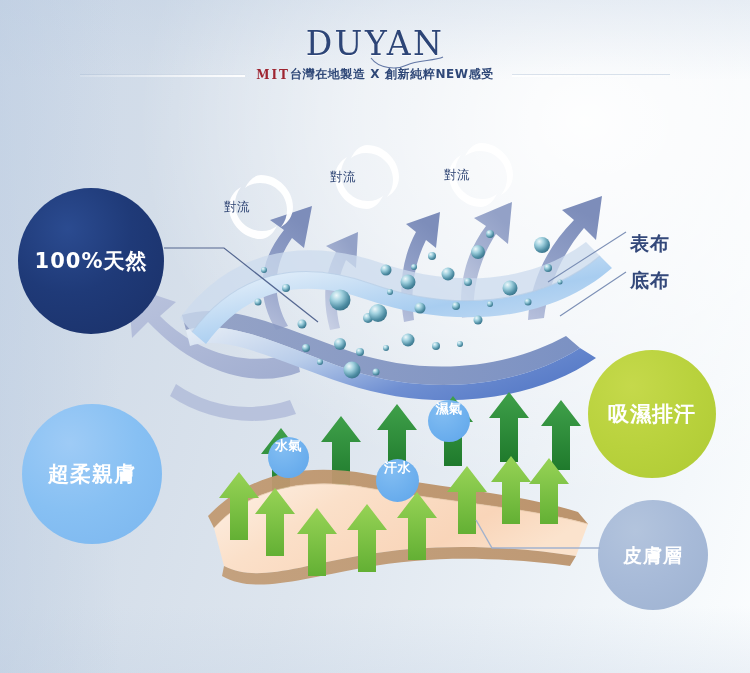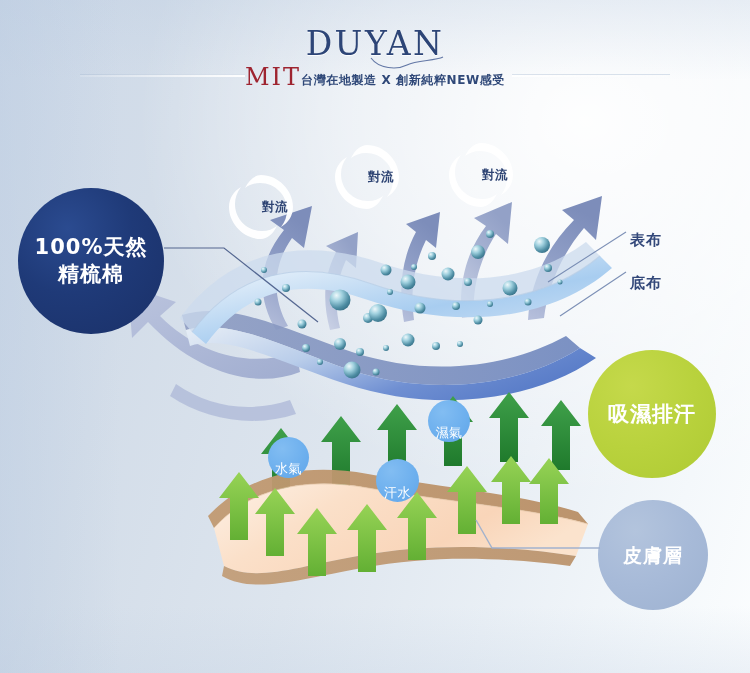--- a/index.html
+++ b/index.html
@@ -33,21 +33,21 @@
   .swash{
     position:absolute;left:50%;top:56px;width:76px;height:14px;
     transform:translateX(-6px);
   }
   .tagline{
     position:absolute;left:0;right:0;top:63px;text-align:center;
     white-space:nowrap;
   }
   .tag-mit{
     font-family:"DejaVu Serif","Liberation Serif",serif;
-    font-size:24px;font-weight:normal;color:#9e2430;letter-spacing:2px;
+    font-size:12px;font-weight:bold;color:#9e2430;letter-spacing:2px;
     vertical-align:-1px;
   }
   .tag-cn{
     font-size:12px;color:#2f4878;letter-spacing:0.6px;font-weight:bold;
   }
   .rule{
     position:absolute;top:74px;height:2px;
     background:linear-gradient(to right,rgba(255,255,255,0),rgba(255,255,255,0.95));
     border-top:1px solid rgba(150,172,200,0.35);
   }
@@ -71,54 +71,54 @@
   .b-wick{left:588px;top:350px;width:128px;height:128px;
     background:radial-gradient(circle at 34% 28%,#c5d94b 0%,#b9d23d 50%,#aeca33 100%);
     font-size:21px;}
   .b-skin{left:598px;top:500px;width:110px;height:110px;
     background:radial-gradient(circle at 34% 28%,#b3c4dd 0%,#a7bad8 50%,#9eb2d1 100%);
     font-size:19px;}
   .b-cotton span,.b-soft span,.b-wick span,.b-skin span{display:block;}
 
   
   .vbubble{
-    position:absolute;border-radius:50%;display:flex;align-items:flex-end;
-    justify-content:center;color:#fff;font-size:13px;font-weight:normal;
+    position:absolute;border-radius:50%;display:flex;align-items:flex-start;
+    justify-content:center;color:#fff;font-size:13px;font-weight:bold;
     background:radial-gradient(circle at 35% 28%,#82bdf2 0%,#6eb0ee 55%,#5ea5ea 100%);
     z-index:18;letter-spacing:0.5px;
   }
   .v-shui{left:268px;top:437px;width:41px;height:41px;}
   .v-han{left:376px;top:459px;width:43px;height:43px;}
   .v-shi{left:428px;top:400px;width:42px;height:42px;}
 
   
   .swirl{position:absolute;width:74px;height:74px;z-index:20;}
   .swirl .lbl{
     position:absolute;left:0;right:10px;top:50%;transform:translateY(-50%);
-    text-align:right;font-size:12.5px;font-weight:bold;color:#2c4272;
+    text-align:left;font-size:12.5px;font-weight:normal;color:#2c4272;
     letter-spacing:0.5px;
   }
   .s1{left:224px;top:170px;}
   .s2{left:330px;top:140px;}
   .s3{left:444px;top:138px;}
 
   
   .layer-svg{position:absolute;left:0;top:0;width:750px;height:673px;}
   #svg-back{z-index:8;}
   #svg-mid{z-index:12;}
   #svg-front{z-index:16;}
   #svg-lines{z-index:24;}
 
   
   .side-label{
-    position:absolute;font-size:15px;color:#33487a;font-weight:bold;
+    position:absolute;font-size:19px;color:#33487a;font-weight:bold;
     letter-spacing:1px;z-index:25;
   }
   .l-top{left:630px;top:231px;}
-  .l-bot{left:630px;top:274px;}
+  .l-bot{left:630px;top:268px;}
 </style>
 </head>
 <body>
 
 <div id="stage">
 
   <div class="header">
     <div class="brand">DUYAN</div>
     <svg class="swash" viewBox="0 0 76 14">
       <path d="M2,2 C10,13 28,14 38,9 C48,4 66,5 74,1" fill="none" stroke="#4a6197" stroke-width="1.1" opacity="0.85"></path>
@@ -364,22 +364,24 @@
   <div class="vbubble v-han">
     <span>汗水</span>
   </div>
   <div class="vbubble v-shi">
     <span>濕氣</span>
   </div>
 
   <div class="bubble b-cotton">
     <div>
       <span>100%天然</span>
-      <span>精梳棉</span>
     </div>
+  </div>
+  <div class="bubble b-soft">
+    <span>超柔親膚</span>
   </div>
   <div class="bubble b-skin">
     <span>皮膚層</span>
   </div>
   <div class="bubble b-wick">
     <span>吸濕排汗</span>
   </div>
 
   <div class="side-label l-top">表布</div>
   <div class="side-label l-bot">底布</div>

